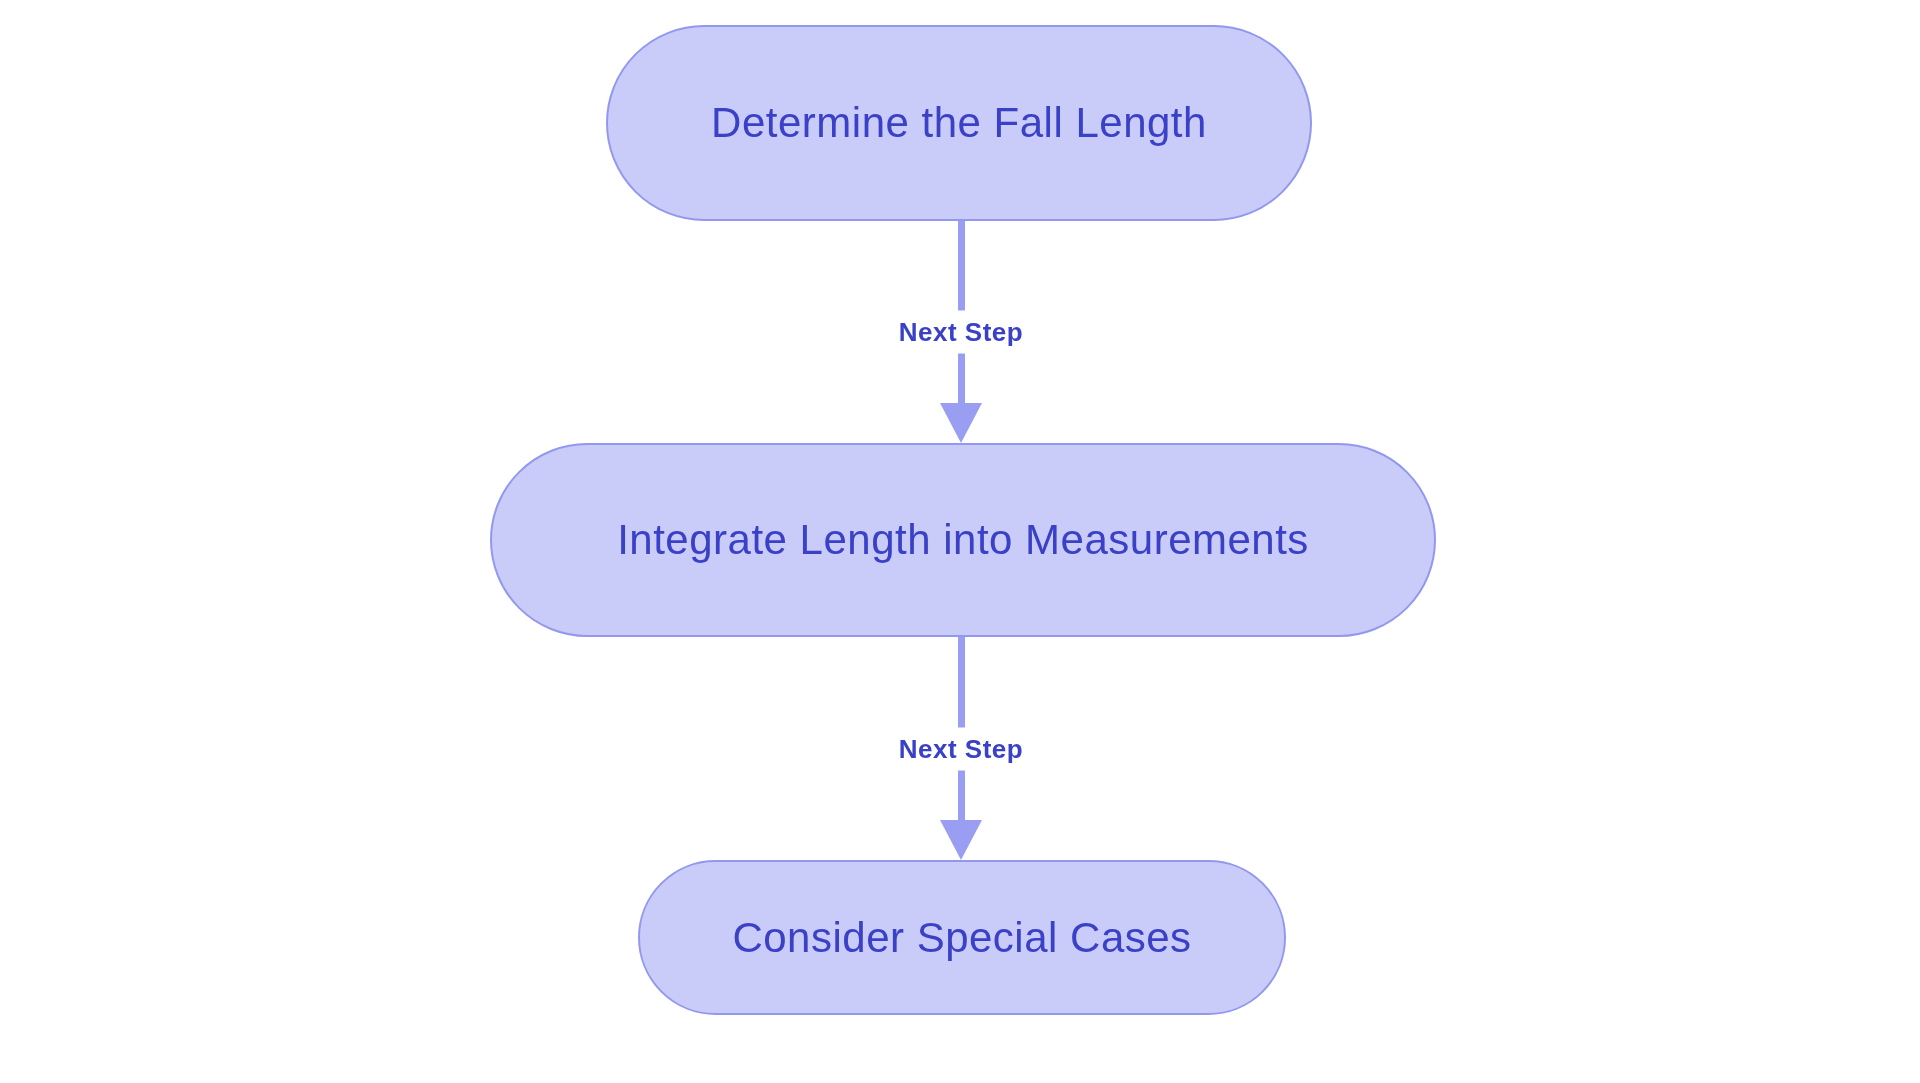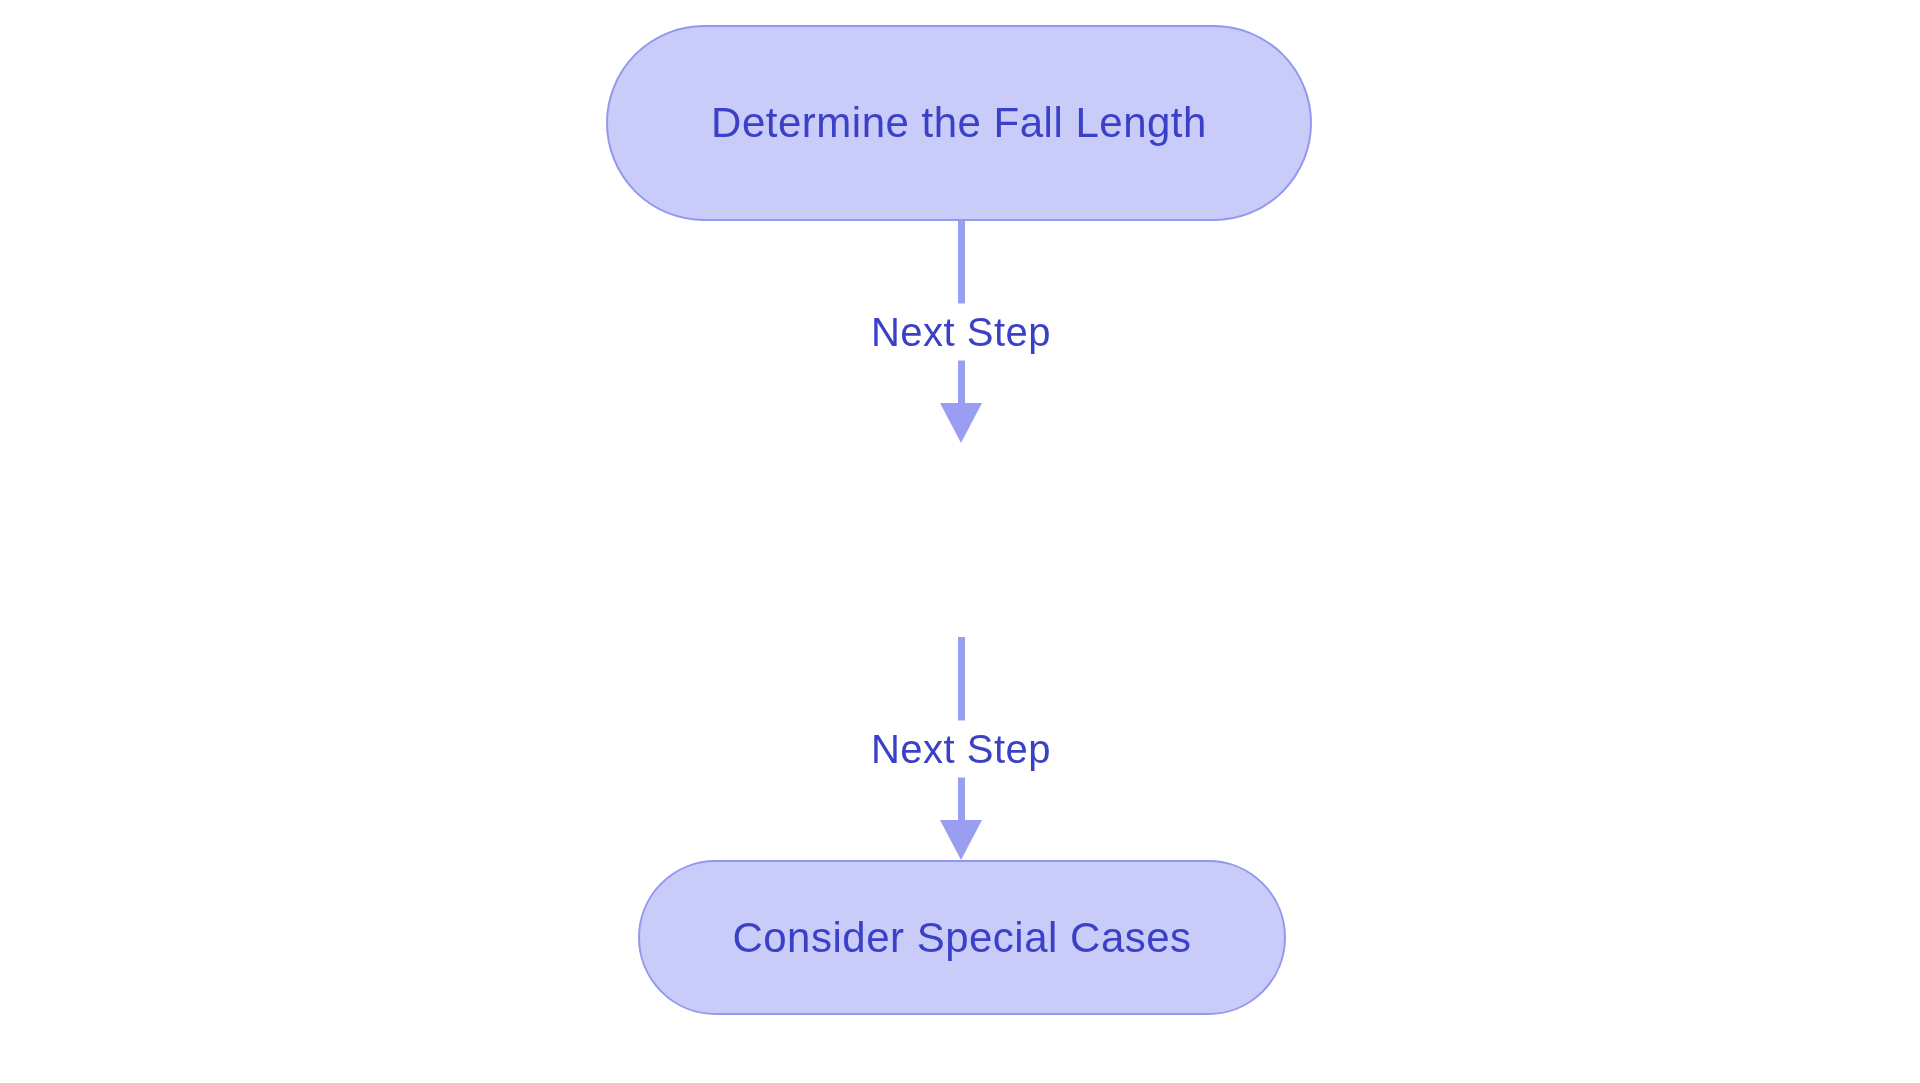--- a/index.html
+++ b/index.html
@@ -58,42 +58,45 @@
     border-right: 21px solid transparent;
     border-top: 40px solid var(--arrow, #9a9ef2);
   }
   .edge-label {
     position: absolute;
     top: 50%;
     left: 50%;
     transform: translate(-50%, -50%);
     background: var(--background, #ffffff);
     color: var(--edge-label-text, #3a41c7);
-    font-size: 40px;
-    font-weight: 400;
+    font-size: 26px;
+    font-weight: 700;
     letter-spacing: 0.5px;
     padding: 6px 14px;
     white-space: nowrap;
   }
 </style>
 </head>
 <body>
 
 <div class="canvas">
 
   <div class="flow-node node-1">
     <span class="node-label">Determine the Fall Length</span>
   </div>
 
   <div class="edge edge-1">
     <div class="edge-line"></div>
     <div class="arrowhead"></div>
     <span class="edge-label">Next Step</span>
   </div>
 
+  <div class="flow-node node-2">
+    <span class="node-label">Integrate Length into Measurements</span>
+  </div>
 
   <div class="edge edge-2">
     <div class="edge-line"></div>
     <div class="arrowhead"></div>
     <span class="edge-label">Next Step</span>
   </div>
 
   <div class="flow-node node-3">
     <span class="node-label">Consider Special Cases</span>
   </div>

